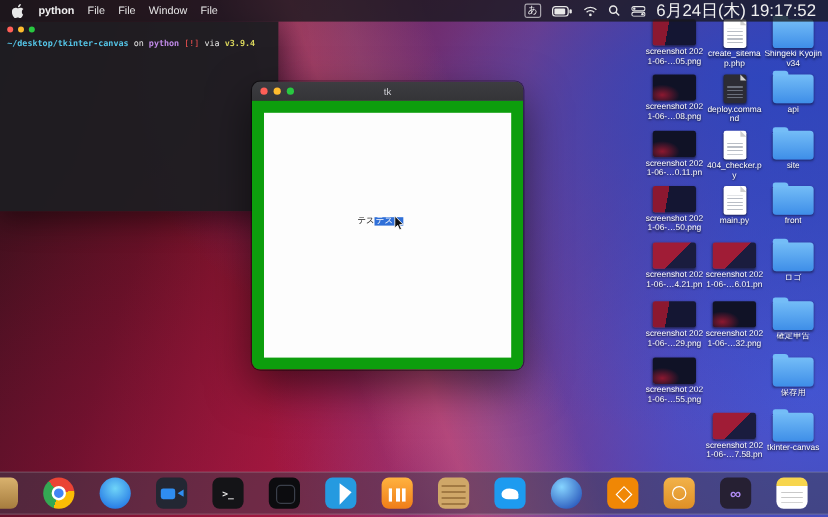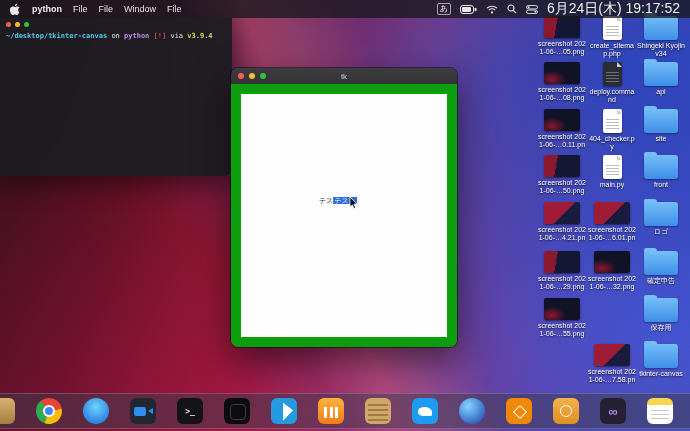--- a/index.html
+++ b/index.html
@@ -25,21 +25,21 @@
   .term { position:absolute; left:0; top:18px; width:232px; height:158px; background:rgba(29,29,34,0.95);
     border-radius:0 0 8px 0; padding:4px 6px; box-shadow:0 8px 24px rgba(0,0,0,.45); z-index:10;
     font-family:"DejaVu Sans Mono",monospace; font-size:7px; line-height:11px; color:#e6e6e6; }
   .term-lights { display:flex; gap:4px; margin-bottom:4px; }
   .tl { width:5px; height:5px; border-radius:50%; }
   .tl.r{background:#ff5f57}.tl.y{background:#febc2e}.tl.g{background:#28c840}
   .t-path{color:#55c7ea;font-weight:bold} .t-branch{color:#c08ae8;font-weight:bold}
   .t-dirty{color:#ff5555} .t-ver{color:#d9d55c;font-weight:bold}
   .t-time{color:#9a9a9a} .t-prompt{color:#4be04b;font-weight:bold}
   
-  .tkwin { position:absolute; left:231px; top:68px; width:226px; height:279px; border-radius:7px; overflow:hidden;
+  .tkwin { position:absolute; left:210px; top:68px; width:226px; height:240px; border-radius:7px; overflow:hidden;
     box-shadow:0 14px 36px rgba(0,0,0,.55), 0 0 0 1px rgba(0,0,0,.45); z-index:20; }
   .tkbar { position:relative; height:16px; background:linear-gradient(180deg,#3d3d41,#343437); display:flex; align-items:center; }
   .lights { display:flex; gap:5px; margin-left:7px; z-index:2; }
   .light { width:6px; height:6px; border-radius:50%; }
   .light.r{background:#ff5f57}.light.y{background:#febc2e}.light.g{background:#28c840}
   .tktitle { position:absolute; left:0; right:0; text-align:center; font-size:8px; color:#cfcfd4; }
   .tkcanvas { position:absolute; top:16px; left:0; right:0; bottom:0; background:#0d9e0d; }
   .tkinner { position:absolute; inset:10px; background:#fdfdfd; }
   .tktext { position:absolute; left:47%; top:44%; transform:translate(-50%,-50%); font-size:7px; color:#222; white-space:nowrap; }
   .tksel { background:#2f6fd8; color:#fff; padding:0 1px; }

